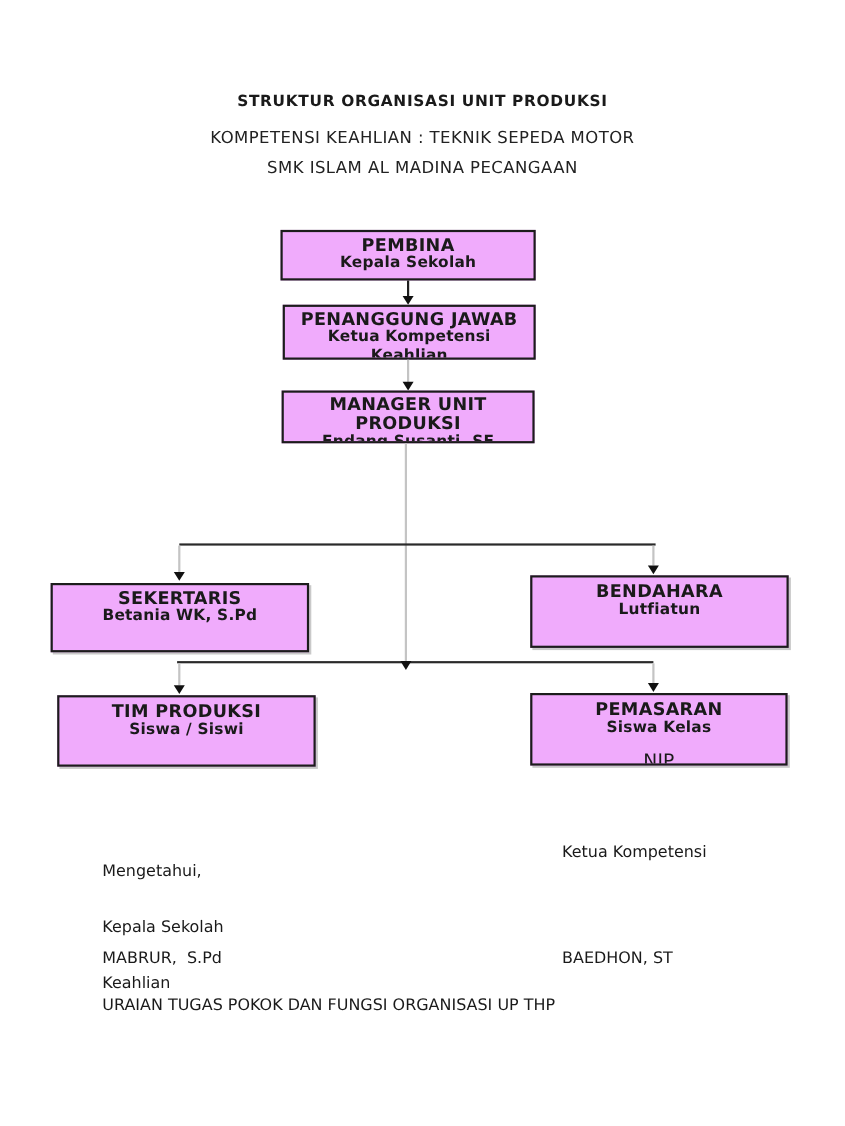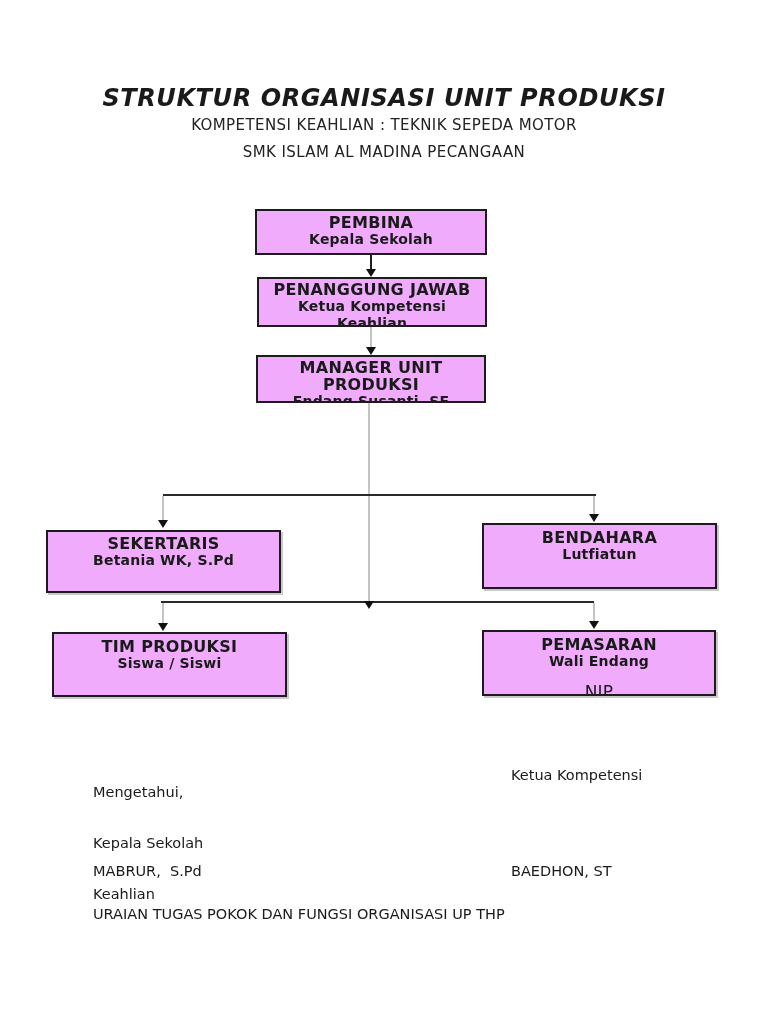--- a/index.html
+++ b/index.html
@@ -2,21 +2,21 @@
 <html><head>
 <meta charset="utf-8">
 <style>
   html,body { margin:0; padding:0; background:#ffffff; }
   .page {
     position:relative; width:768px; height:1024px; background:#ffffff;
     font-family:"DejaVu Sans","Liberation Sans",sans-serif; color:#1a1a1a;
     overflow:hidden;
   }
   .center-text { position:absolute; left:0; right:0; text-align:center; }
-  .doc-title { font-size:24px; font-weight:bold; letter-spacing:0.6px;font-style:italic; }
+  .doc-title { font-size:14px; font-weight:bold; letter-spacing:0.6px; }
   .doc-sub   { font-size:15px; letter-spacing:0.4px; color:#222; }
 
   .box {
     position:absolute; box-sizing:border-box; border:2px solid #1c1c1c;
     background:#f0abfc; text-align:center; overflow:hidden;
   }
   .box.shadowed { box-shadow:2px 2px 0 #c9c9c9; }
   .box p { margin:0; line-height:17px; }
   .hd  { font-size:16px; font-weight:bold; letter-spacing:0.3px; }
   .sub { font-size:14px; font-weight:bold; letter-spacing:0.2px; }
@@ -97,21 +97,21 @@
     <div class="line v-light" style="left:593px; top:603px; width:2px; height:18px;"></div>
     <div class="arrowhead" style="left:589px; top:621px;"></div>
 
     <div class="box shadowed" style="left:52px; top:632px; width:235px; height:65px; padding-top:4px;">
       <p class="hd">TIM PRODUKSI</p>
       <p class="sub">Siswa / Siswi</p>
     </div>
 
     <div class="box shadowed" style="left:482px; top:630px; width:234px; height:66px; padding-top:4px;">
       <p class="hd">PEMASARAN</p>
-      <p class="sub">Wali Endang</p>
+      <p class="sub">Siswa Kelas</p>
       <p class="sub nip">NIP</p>
     </div>
 
   </div>
 
   <div>
     <div class="ft" style="left:93px; top:750px;">
       <p style="margin:0;">Mengetahui,</p>
       <p style="margin:0;">Kepala Sekolah</p>
       <p style="margin:0;">Keahlian</p>

